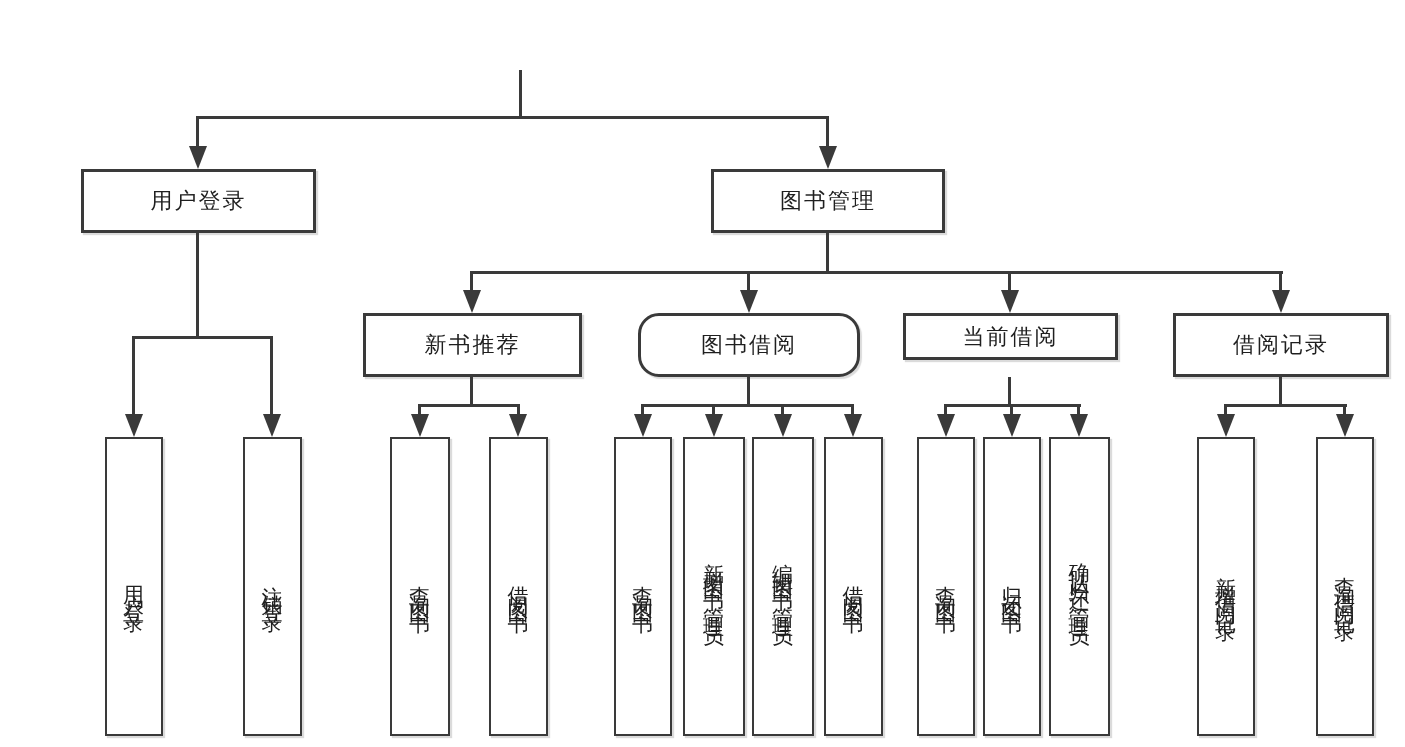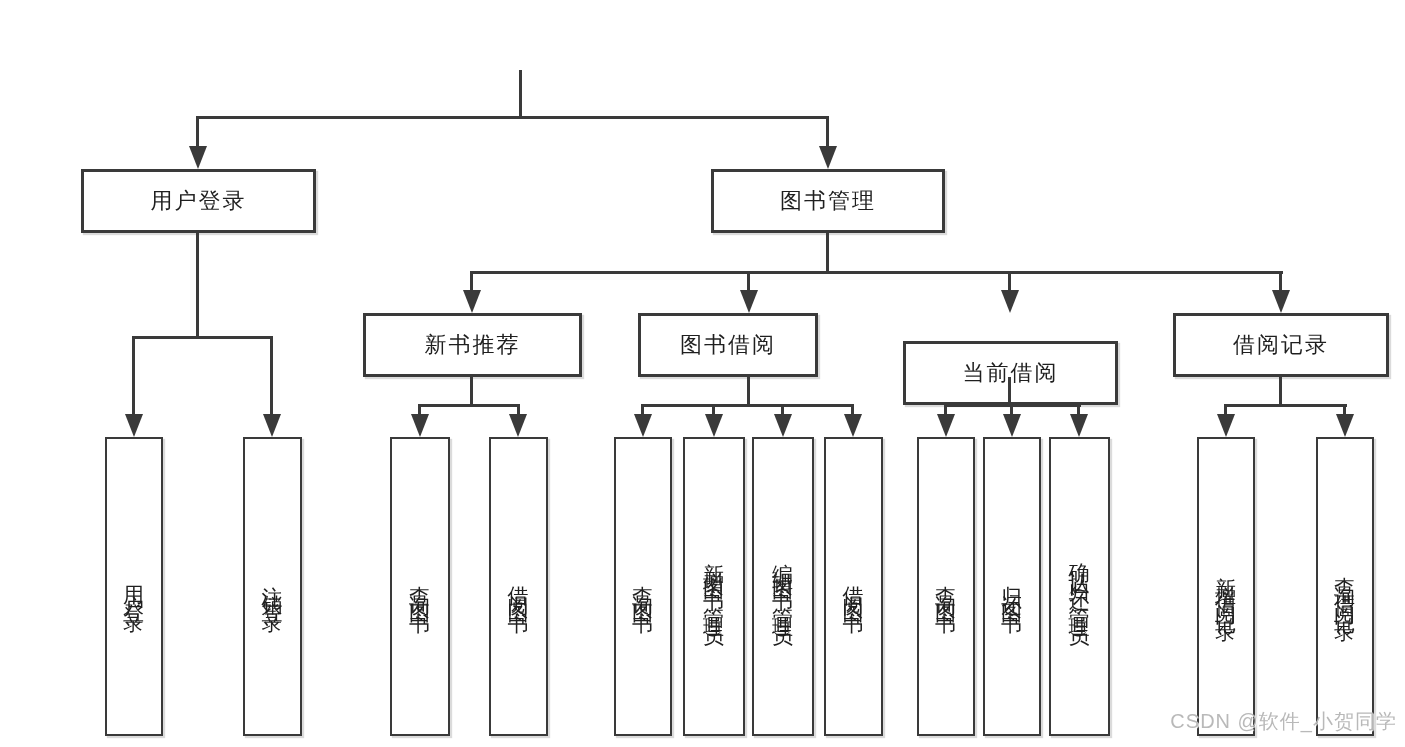--- a/index.html
+++ b/index.html
@@ -63,23 +63,23 @@
 
 <div id="stage">
 
 
   <div class="box" style="left:81px; top:169px; width:235px; height:64px;">用户登录</div>
 
   <div class="box" style="left:711px; top:169px; width:234px; height:64px;">图书管理</div>
 
   <div class="box" style="left:363px; top:313px; width:219px; height:64px;">新书推荐</div>
 
-  <div class="box" style="left:638px; top:313px; width:180px; height:64px;">图书借阅</div>
+  <div class="box" style="left:638px; top:313px; width:222px; height:64px;border-radius:21px;">图书借阅</div>
 
-  <div class="box" style="left:903px; top:313px; width:215px; height:64px;margin-top:28px;">当前借阅</div>
+  <div class="box" style="left:903px; top:313px; width:215px; height:47px;">当前借阅</div>
 
   <div class="box" style="left:1173px; top:313px; width:216px; height:64px;">借阅记录</div>
 
   <div class="box vbox" style="left:105px; top:437px; width:58px; height:299px;">用户登录</div>
 
   <div class="box vbox" style="left:243px; top:437px; width:59px; height:299px;">注销登录</div>
 
   <div class="box vbox" style="left:390px; top:437px; width:60px; height:299px;">查询图书</div>
 
   <div class="box vbox" style="left:489px; top:437px; width:59px; height:299px;">借阅图书</div>
@@ -154,15 +154,14 @@
   <div class="line" style="left:1077px; top:404px; width:3px;  height:12px;"></div>
   <div class="arrow" style="left:1070px; top:414px;"></div>
 
   <div class="line" style="left:1279px; top:377px; width:3px;  height:30px;"></div>
   <div class="line" style="left:1224px; top:404px; width:123px; height:3px;"></div>
   <div class="line" style="left:1224px; top:404px; width:3px;  height:12px;"></div>
   <div class="arrow" style="left:1217px; top:414px;"></div>
   <div class="line" style="left:1343px; top:404px; width:3px;  height:12px;"></div>
   <div class="arrow" style="left:1336px; top:414px;"></div>
 
-  <div class="watermark">CSDN @软件_小贺同学</div>
 
 </div>
 
 </body></html>

